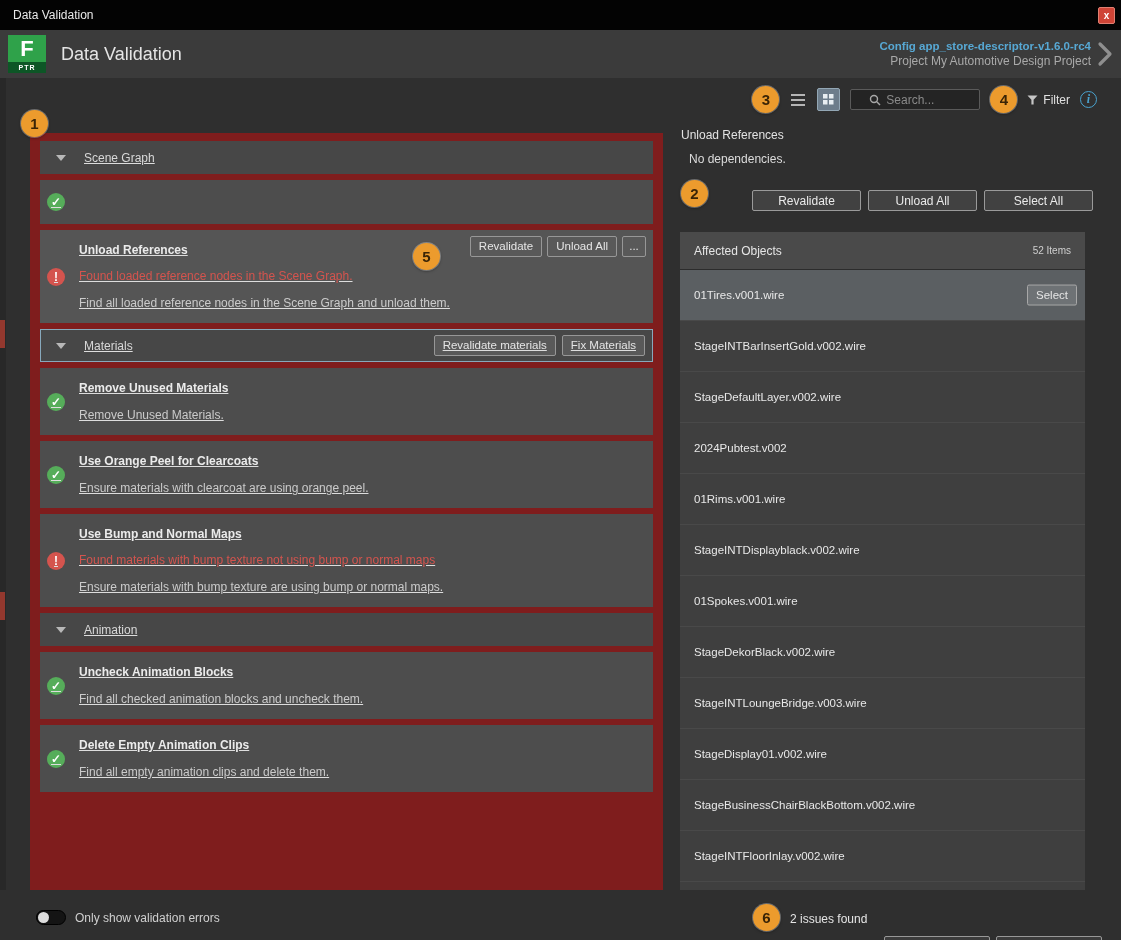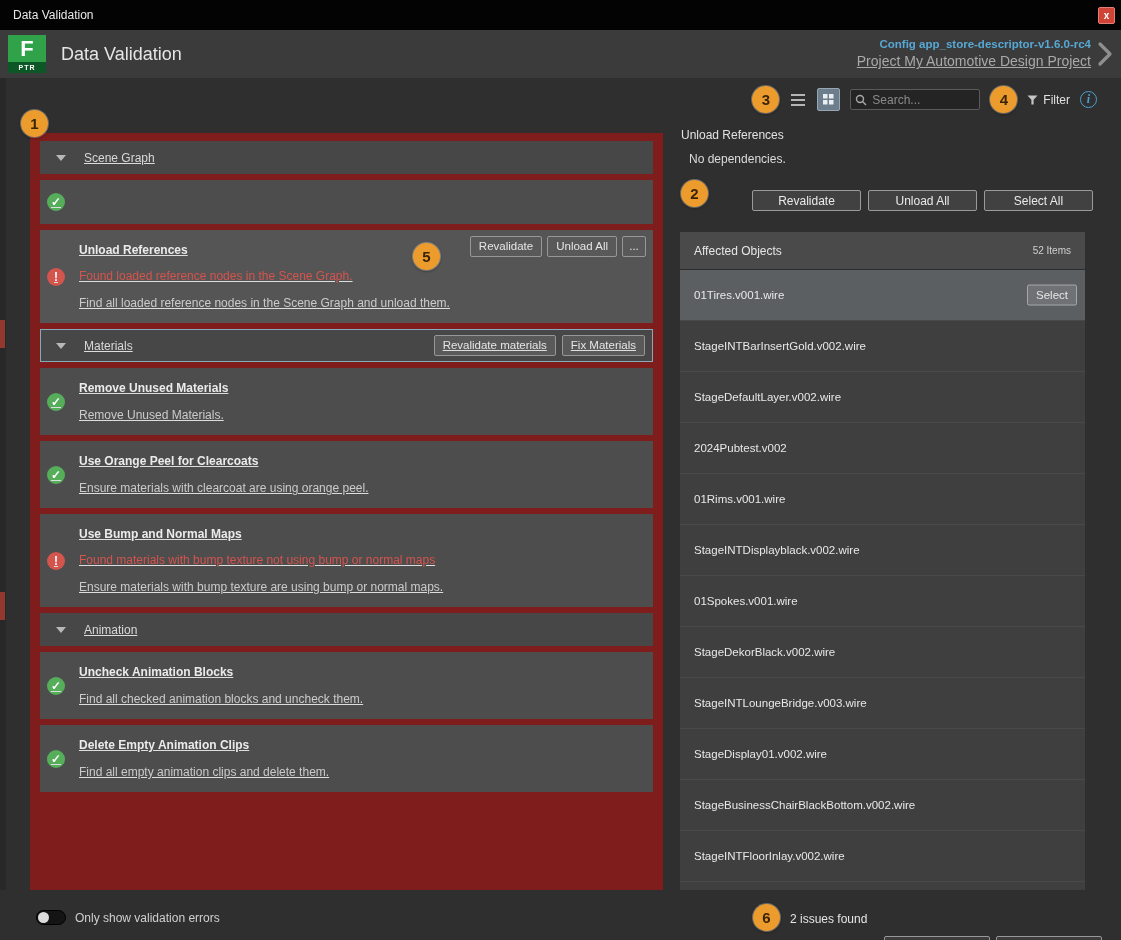--- a/index.html
+++ b/index.html
@@ -20,28 +20,28 @@
   .close-btn{position:absolute;right:6px;top:7px;width:17px;height:17px;background:#cf4436;border:1px solid #e07f72;border-radius:2px;color:#fff;font-size:10px;font-weight:bold;display:flex;align-items:center;justify-content:center;cursor:pointer;}
   
   .header{position:absolute;left:0;top:30px;width:1121px;height:48px;background:#3b3b3b;display:flex;align-items:center;}
   .logo{width:38px;height:38px;margin-left:8px;background:#2fa24a;position:relative;flex:0 0 38px;}
   .logo-letter{color:#fff;font-weight:bold;font-size:22px;text-align:center;line-height:28px;}
   .logo-badge{position:absolute;left:0;bottom:0;width:100%;height:11px;background:#0d5626;color:#fff;font-size:7px;font-weight:bold;letter-spacing:1px;text-align:center;line-height:11px;}
   .app-title{font-size:18px;font-weight:400;color:#e5e5e5;margin-left:15px;}
   .header-right{margin-left:auto;display:flex;align-items:center;padding-right:8px;}
   .config-block{text-align:right;line-height:1.3;}
   .config-link{color:var(--link);font-weight:bold;font-size:11.5px;cursor:pointer;}
-  .project-label{color:#a9a9a9;font-size:14px;text-decoration:underline;}
+  .project-label{color:#a9a9a9;font-size:12px;}
   .chevron{margin-left:6px;}
   
   .toolbar{position:absolute;top:86px;right:24px;height:27px;display:flex;align-items:center;gap:10px;}
   .hamburger{display:flex;flex-direction:column;gap:3px;cursor:pointer;padding:2px;}
   .hamburger span{display:block;width:14px;height:2px;background:#b5b5b5;}
   .grid-btn{width:23px;height:23px;background:#6d7d8b;border:1px solid #93a7b5;border-radius:2px;display:flex;align-items:center;justify-content:center;cursor:pointer;}
-  .searchbox{width:130px;height:21px;background:#242424;border:1px solid #5a5a5a;border-radius:2px;display:flex;align-items:center;padding:0 4px;gap:5px;}
+  .searchbox{width:130px;height:21px;background:#242424;border:1px solid #5a5a5a;border-radius:2px;display:flex;align-items:center;padding:0 18px;gap:5px;}
   .search-input{flex:1;min-width:0;background:transparent;border:none;outline:none;color:#ddd;font-size:12px;font-family:inherit;}
   .search-input::placeholder{color:#8a8a8a;}
   .filter{display:flex;align-items:center;gap:5px;cursor:pointer;}
   .filter-label{font-size:12px;color:#e0e0e0;}
   .info-icon{width:17px;height:17px;border-radius:50%;border:1px solid var(--info);color:var(--info);display:flex;align-items:center;justify-content:center;font-family:"Liberation Serif",serif;font-style:italic;font-weight:bold;font-size:12px;cursor:pointer;}
   
   .ann{width:27px;height:27px;border-radius:50%;background:var(--accent);color:#3a2406;font-weight:bold;font-size:15px;display:flex;align-items:center;justify-content:center;box-shadow:0 0 0 1px rgba(255,255,255,0.3),0 1px 3px rgba(0,0,0,0.5);z-index:20;flex:0 0 27px;}
   .ann.abs{position:absolute;}
   .ann-1{left:21px;top:110px;} .ann-2{left:681px;top:180px;}
   .ann-5{left:413px;top:243px;} .ann-6{left:753px;top:904px;}

